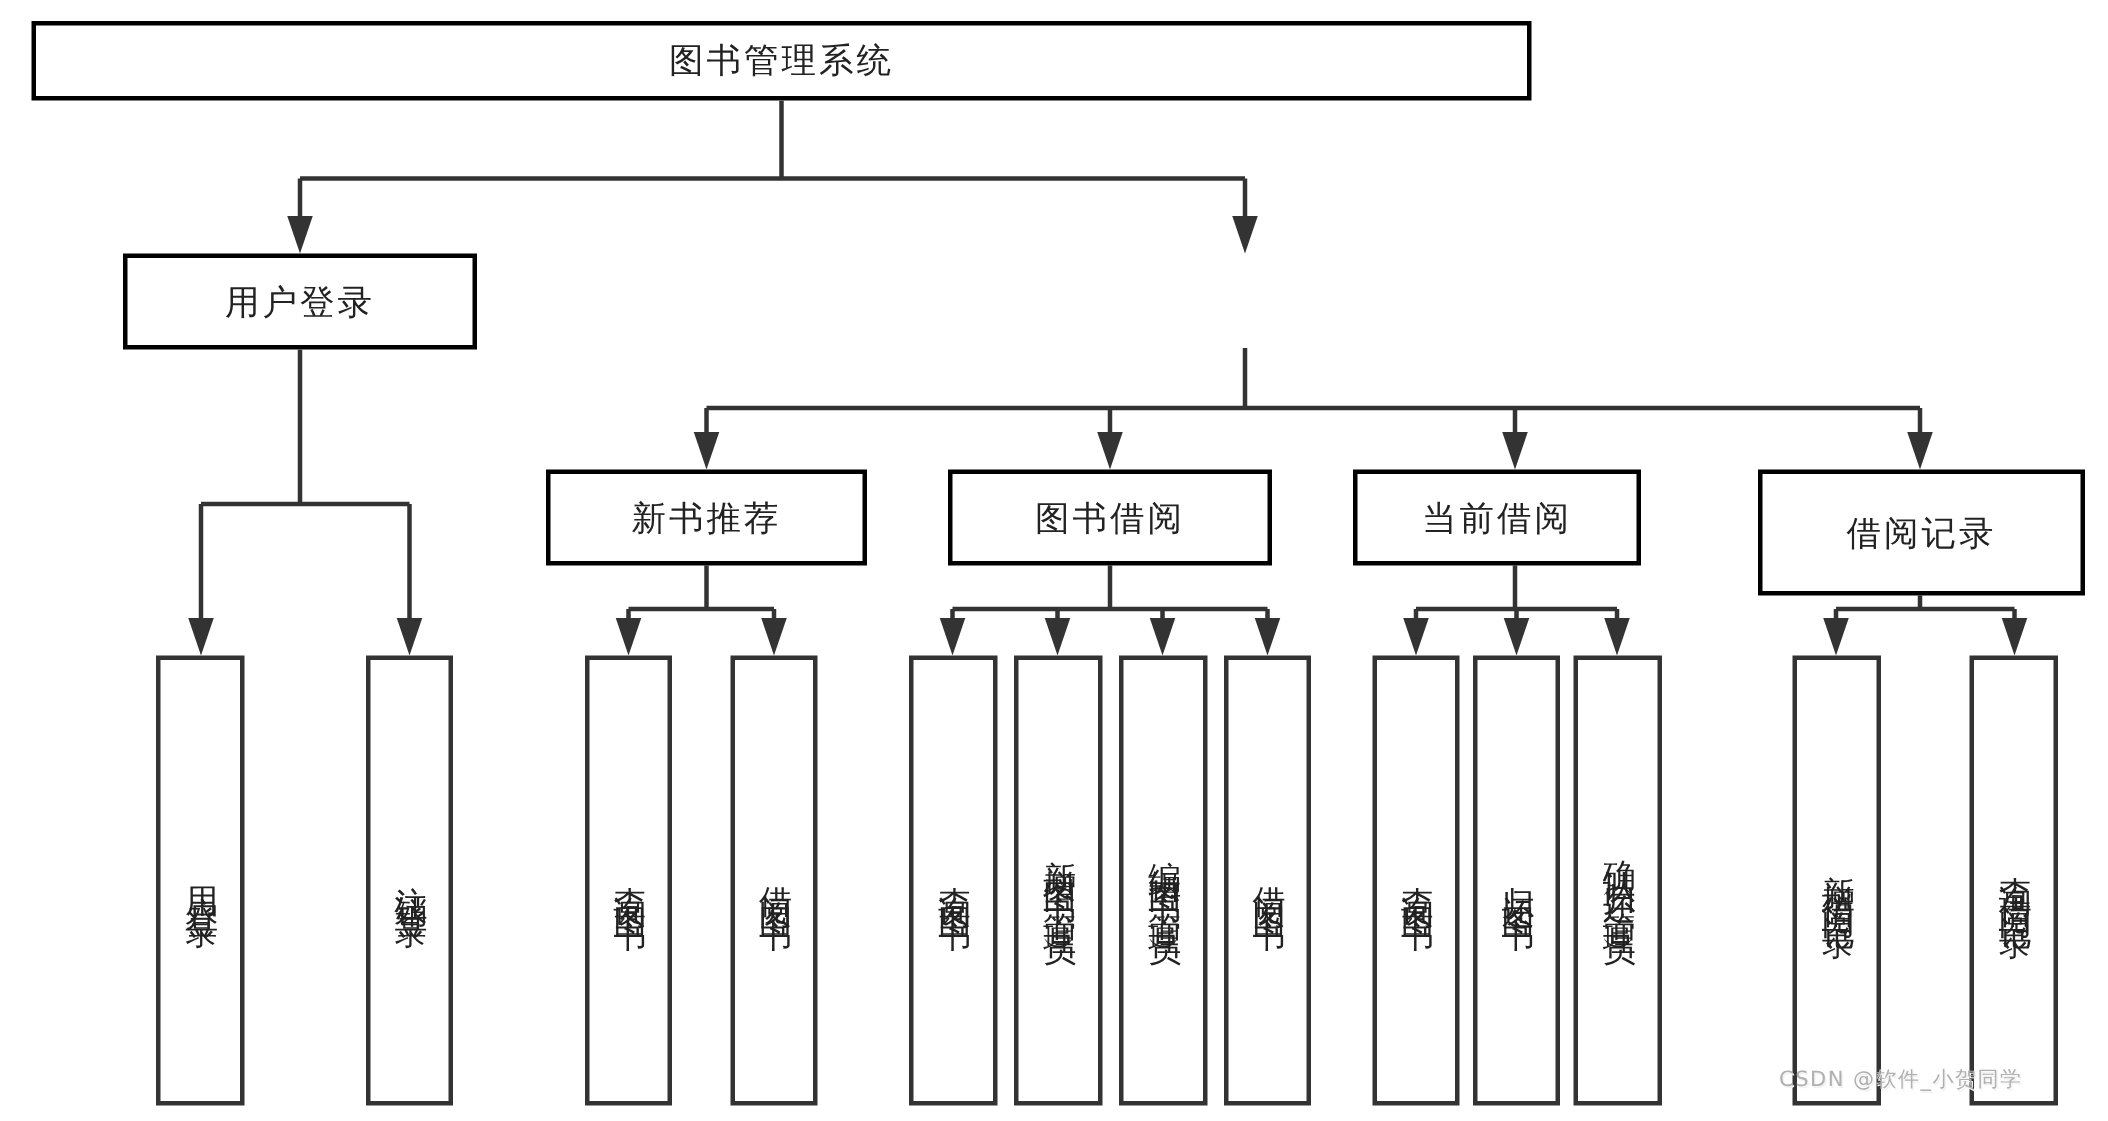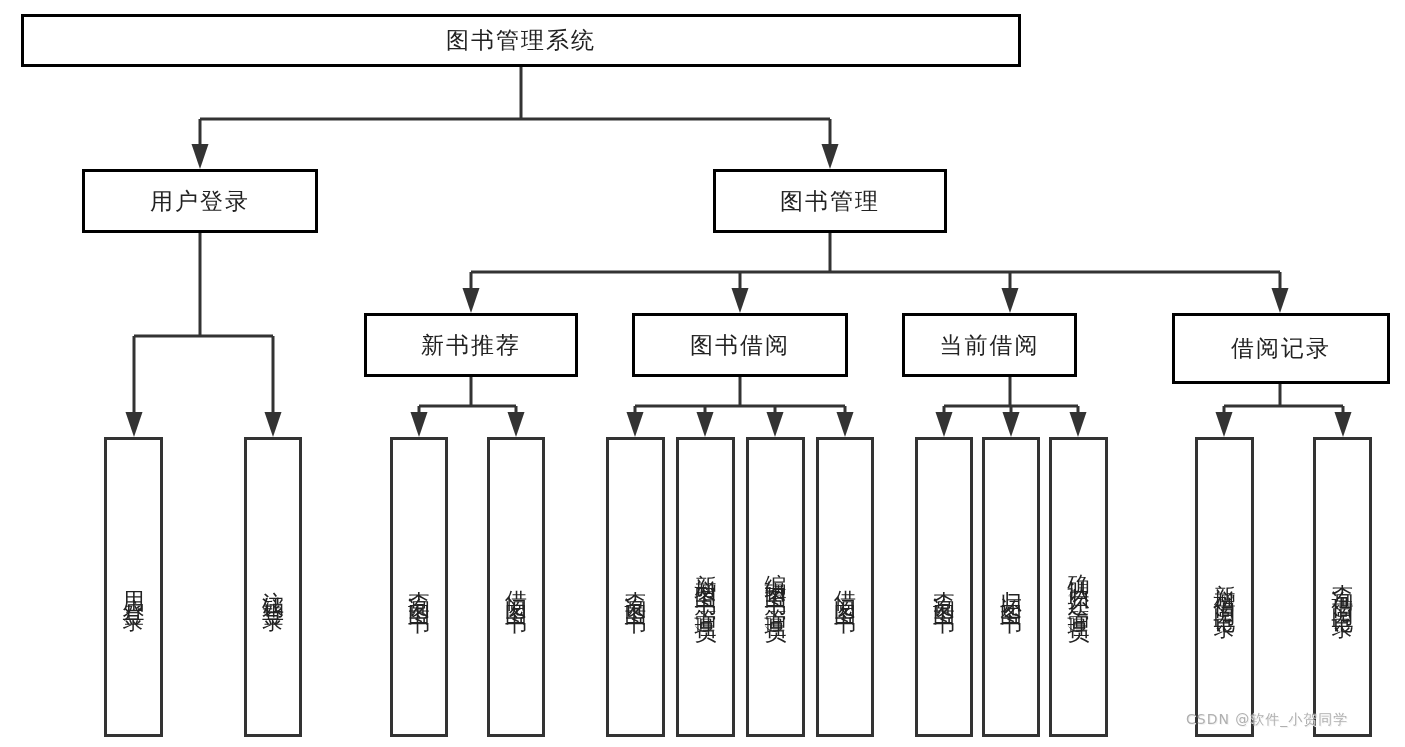--- a/index.html
+++ b/index.html
@@ -83,26 +83,25 @@
       <polygon points="1069.5,412 1086.5,412 1078,437" fill="#333333"></polygon>
       <line x1="1224" y1="406" x2="1224" y2="421" stroke="#333333" stroke-width="3"></line>
       <polygon points="1215.5,412 1232.5,412 1224,437" fill="#333333"></polygon>
       <line x1="1343" y1="406" x2="1343" y2="421" stroke="#333333" stroke-width="3"></line>
       <polygon points="1334.5,412 1351.5,412 1343,437" fill="#333333"></polygon>
     </svg>
 
   <div class="box" style="left:21px; top:14px; width:1000px; height:53px;">图书管理系统</div>
 
   <div class="box" style="left:82px; top:169px; width:236px; height:64px;">用户登录</div>
-  <div class="box" style="left:713px; top:169px; width:234px; height:64px;">图书管理</div>
 
   <div class="box" style="left:632px; top:313px; width:216px; height:64px;">图书借阅</div>
   <div class="box" style="left:364px; top:313px; width:214px; height:64px;">新书推荐</div>
-  <div class="box" style="left:902px; top:313px; width:175px; height:64px;">当前借阅</div>
-  <div class="box" style="left:1172px; top:313px; width:218px; height:71px;">借阅记录</div>
+  <div class="box" style="left:902px; top:313px; width:192px; height:64px;">当前借阅</div>
+  <div class="box" style="left:1172px; top:313px; width:218px; height:84px;">借阅记录</div>
 
   <div class="leaf" style="left:104px; width:59px;">用户登录</div>
   <div class="leaf" style="left:244px; width:58px;">注销登录</div>
 
   <div class="leaf" style="left:390px; width:58px;">查询图书</div>
   <div class="leaf" style="left:487px; width:58px;">借阅图书</div>
 
   <div class="leaf" style="left:606px; width:59px;">查询图书</div>
   <div class="leaf" style="left:676px; width:59px;">新增图书（管理员）</div>
   <div class="leaf" style="left:746px; width:59px;">编辑图书（管理员）</div>

